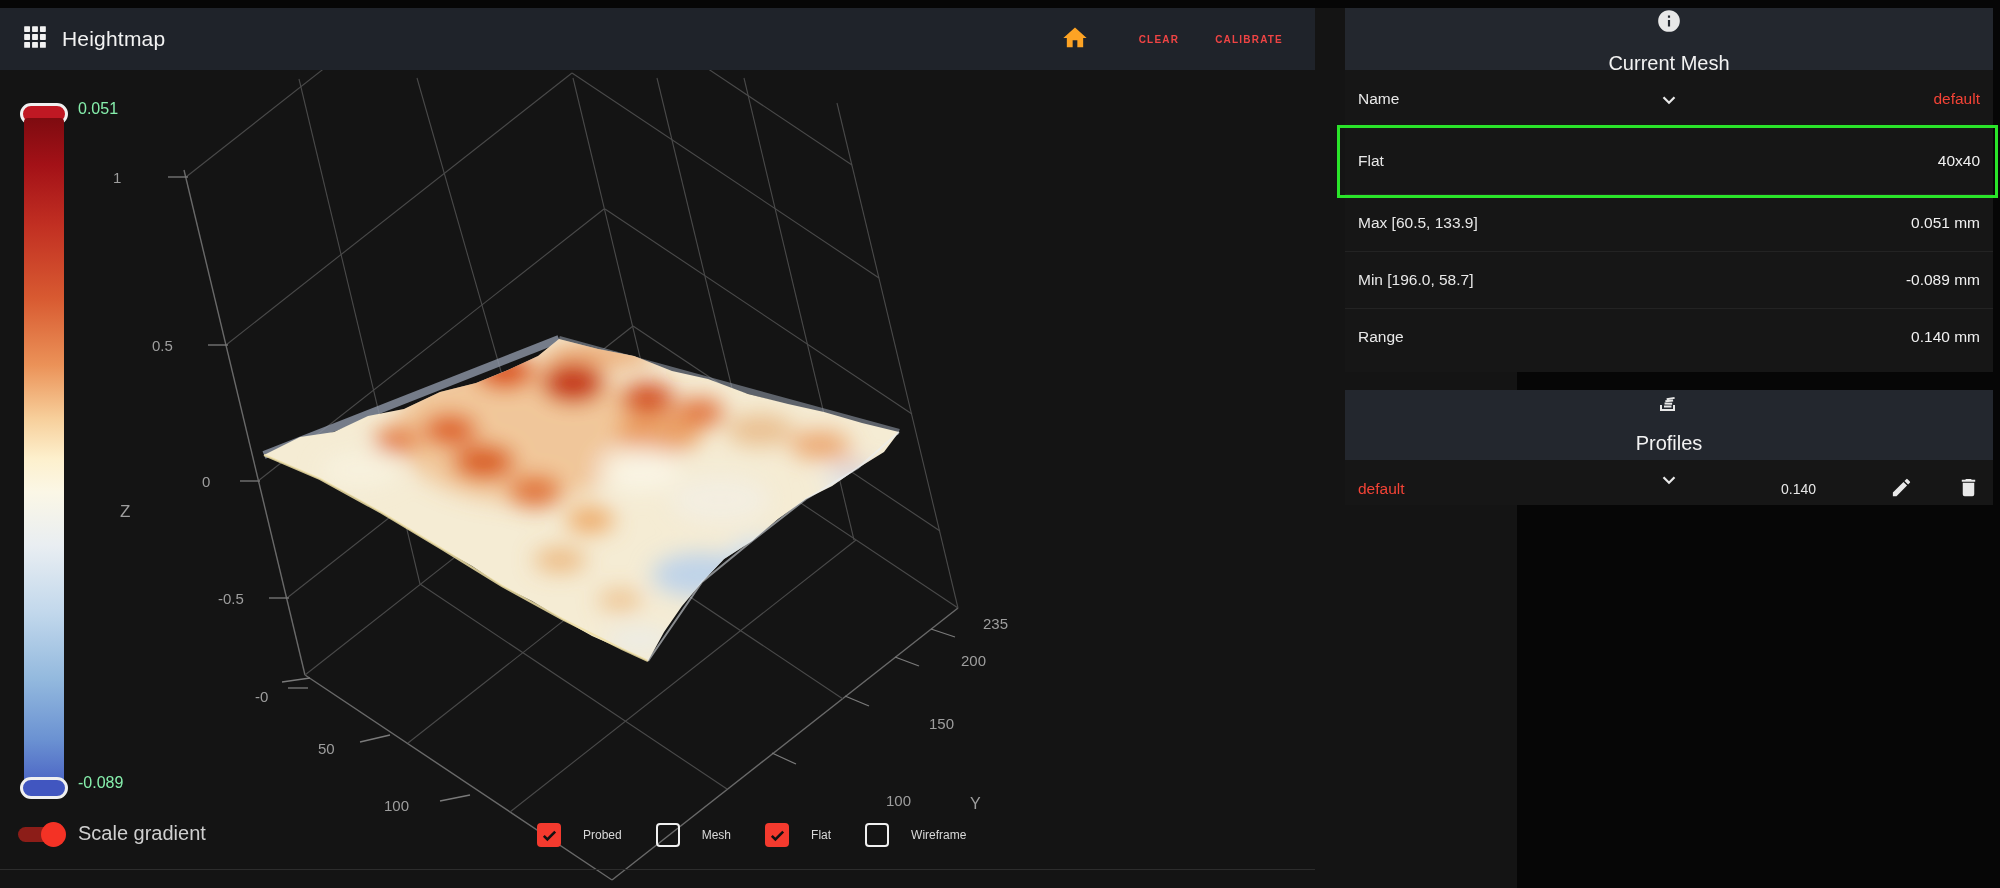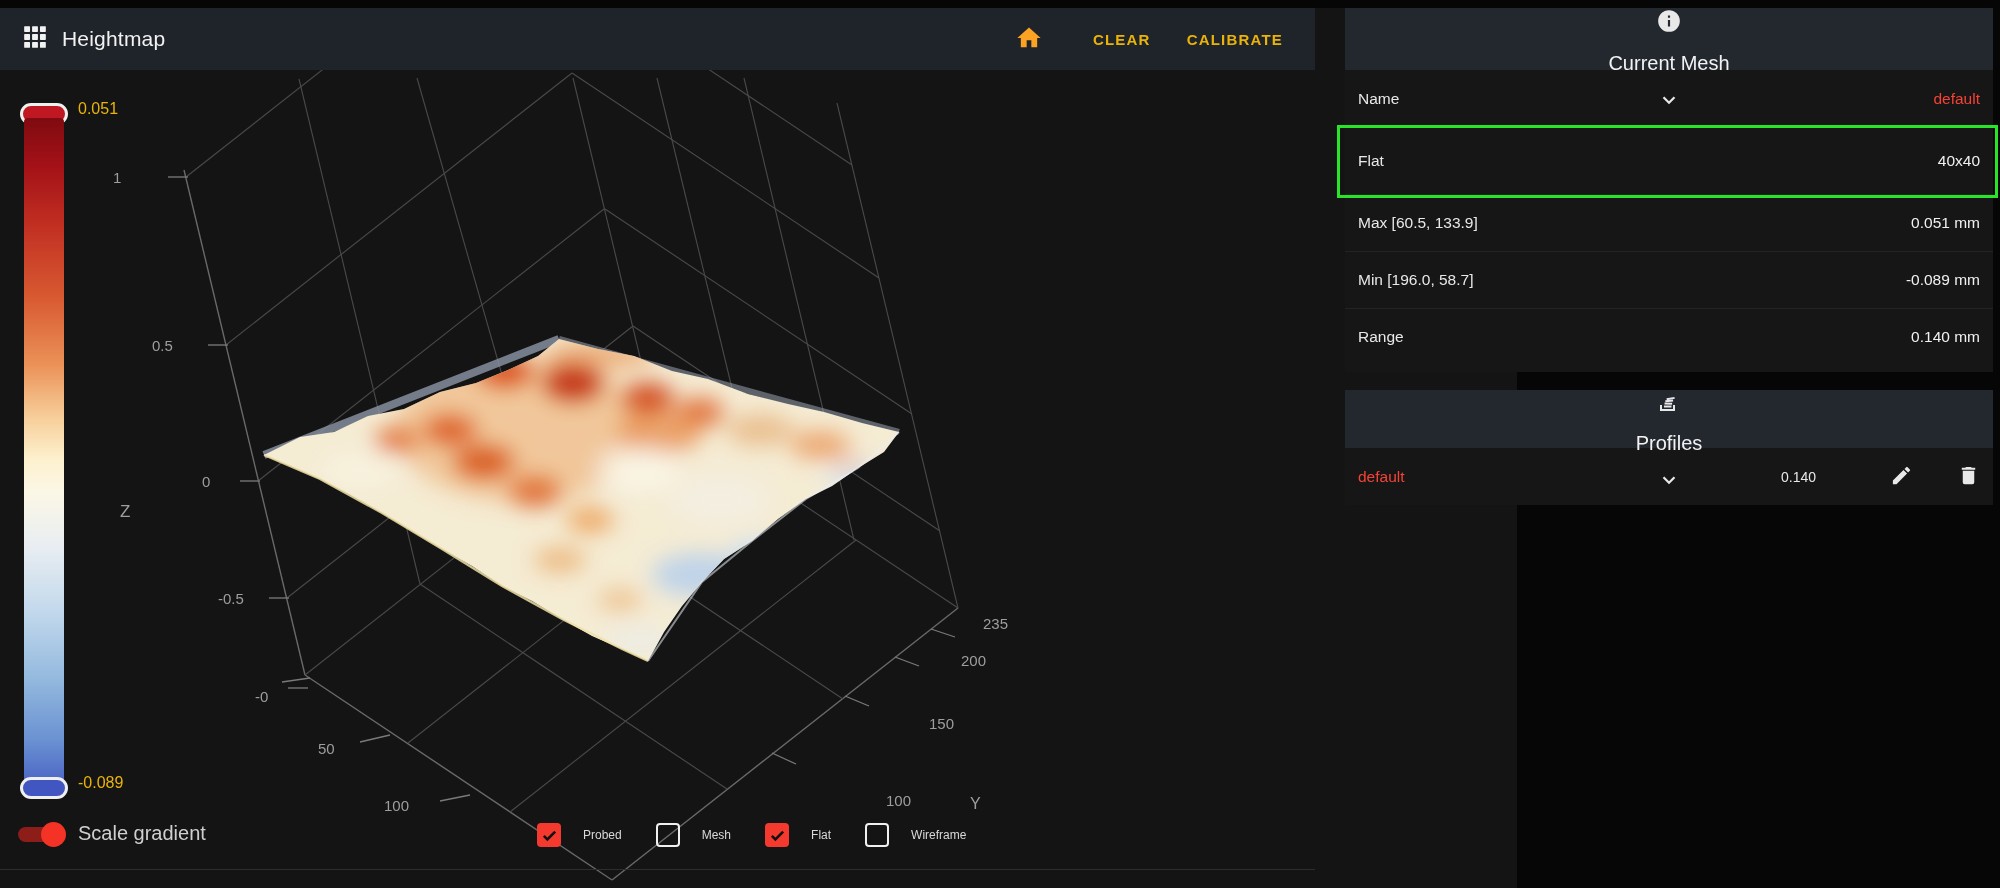--- a/index.html
+++ b/index.html
@@ -6,40 +6,40 @@
   html,body { width:2000px; height:888px; background:#060606; overflow:hidden;
               font-family:"Liberation Sans", sans-serif; }
 
   
   #left-panel { position:absolute; left:0; top:8px; width:1517px; height:880px; background:#141414; }
   #toolbar { position:absolute; left:0; top:0; width:1315px; height:62px; background:#1f232a;
              display:flex; align-items:center; }
   #toolbar .title-wrap { display:flex; align-items:center; gap:14px; padding-left:22px; }
   #toolbar .title { color:#f2f2f2; font-size:21px; letter-spacing:.2px; }
   #toolbar .spacer { flex:1; }
-  .tool-btn { color:#eab308; font-size:15px; font-weight:700; letter-spacing:1.2px;
+  .tool-btn { color:#ef4444; font-size:10px; font-weight:700; letter-spacing:1.2px;
               background:none; border:none; padding:10px 18px; cursor:pointer; }
   #home-btn { background:none; border:none; cursor:pointer; padding:8px 14px; margin-right:18px; }
 
   
   #plot-area { position:absolute; left:0; top:62px; width:1315px; height:818px; background:#141414; }
   #plot-svg { position:absolute; left:0; top:0; }
   #bottom-divider { position:absolute; left:0; top:799px; width:1315px; height:1px; background:#2d2d2d; }
 
   
   #colorbar { position:absolute; left:24px; top:48px; width:40px; height:668px; border-radius:4px;
     background:linear-gradient(to bottom,
       #7e0b10 0%, #a31117 7%, #c12f22 16%, #d85a31 27%, #eb9258 37%,
       #f7cf9b 45%, #fdf0cd 51%, #fbf7e6 56%, #e9eef2 64%,
       #c2d8ec 74%, #93b9de 84%, #6b92d2 93%, #4a63c4 100%); }
   .cb-pill { position:absolute; left:20px; width:48px; height:22px; border:3px solid #f0f0f0;
              border-radius:12px; }
   #cb-pill-top { top:33px; background:#c01823; }
   #cb-pill-bottom { top:707px; background:#4156c0; }
-  .cb-label { position:absolute; color:#eab308; font-size:16px; }
+  .cb-label { position:absolute; color:#86efac; font-size:16px; }
   #cb-max-label { left:78px; top:30px; }
   #cb-min-label { left:78px; top:704px; }
 
   
   #toggle-row { position:absolute; left:18px; top:752px; display:flex; align-items:center; gap:12px; }
   #toggle { position:relative; width:48px; height:18px; cursor:pointer; }
   #toggle .track { position:absolute; left:0; top:2px; width:44px; height:15px; background:#8c1d18; border-radius:8px; }
   #toggle .knob { position:absolute; right:0; top:-3px; width:25px; height:25px; background:#f43225; border-radius:50%; }
   #toggle-label { color:#cfcfcf; font-size:20px; }
 
@@ -303,21 +303,21 @@
   </div>
   <div class="row">
     <span class="lbl">Range</span>
     <span class="val">0.140 mm</span>
   </div>
 
   <div id="size-highlight"></div>
 </div>
 
 <div id="profiles-card" class="card">
-  <div class="card-header" style="height:58px">
+  <div class="card-header" style="height:70px">
     <span>
       <svg width="24" height="24" viewBox="0 0 24 24" fill="none" stroke="#e8e8e8" stroke-width="2">
         <path d="M4 15v5h13v-5" fill="none"></path>
         <line x1="7" y1="16.5" x2="14.5" y2="16.5"></line>
         <line x1="7.5" y1="13" x2="15" y2="14.2" transform="rotate(-8 11 13)"></line>
         <line x1="8.5" y1="10" x2="16" y2="12" transform="rotate(-20 12 11)"></line>
         <line x1="10" y1="7.5" x2="17.5" y2="10.5" transform="rotate(-32 13 9)"></line>
       </svg>
     </span>
     <span class="card-title">Profiles</span>

